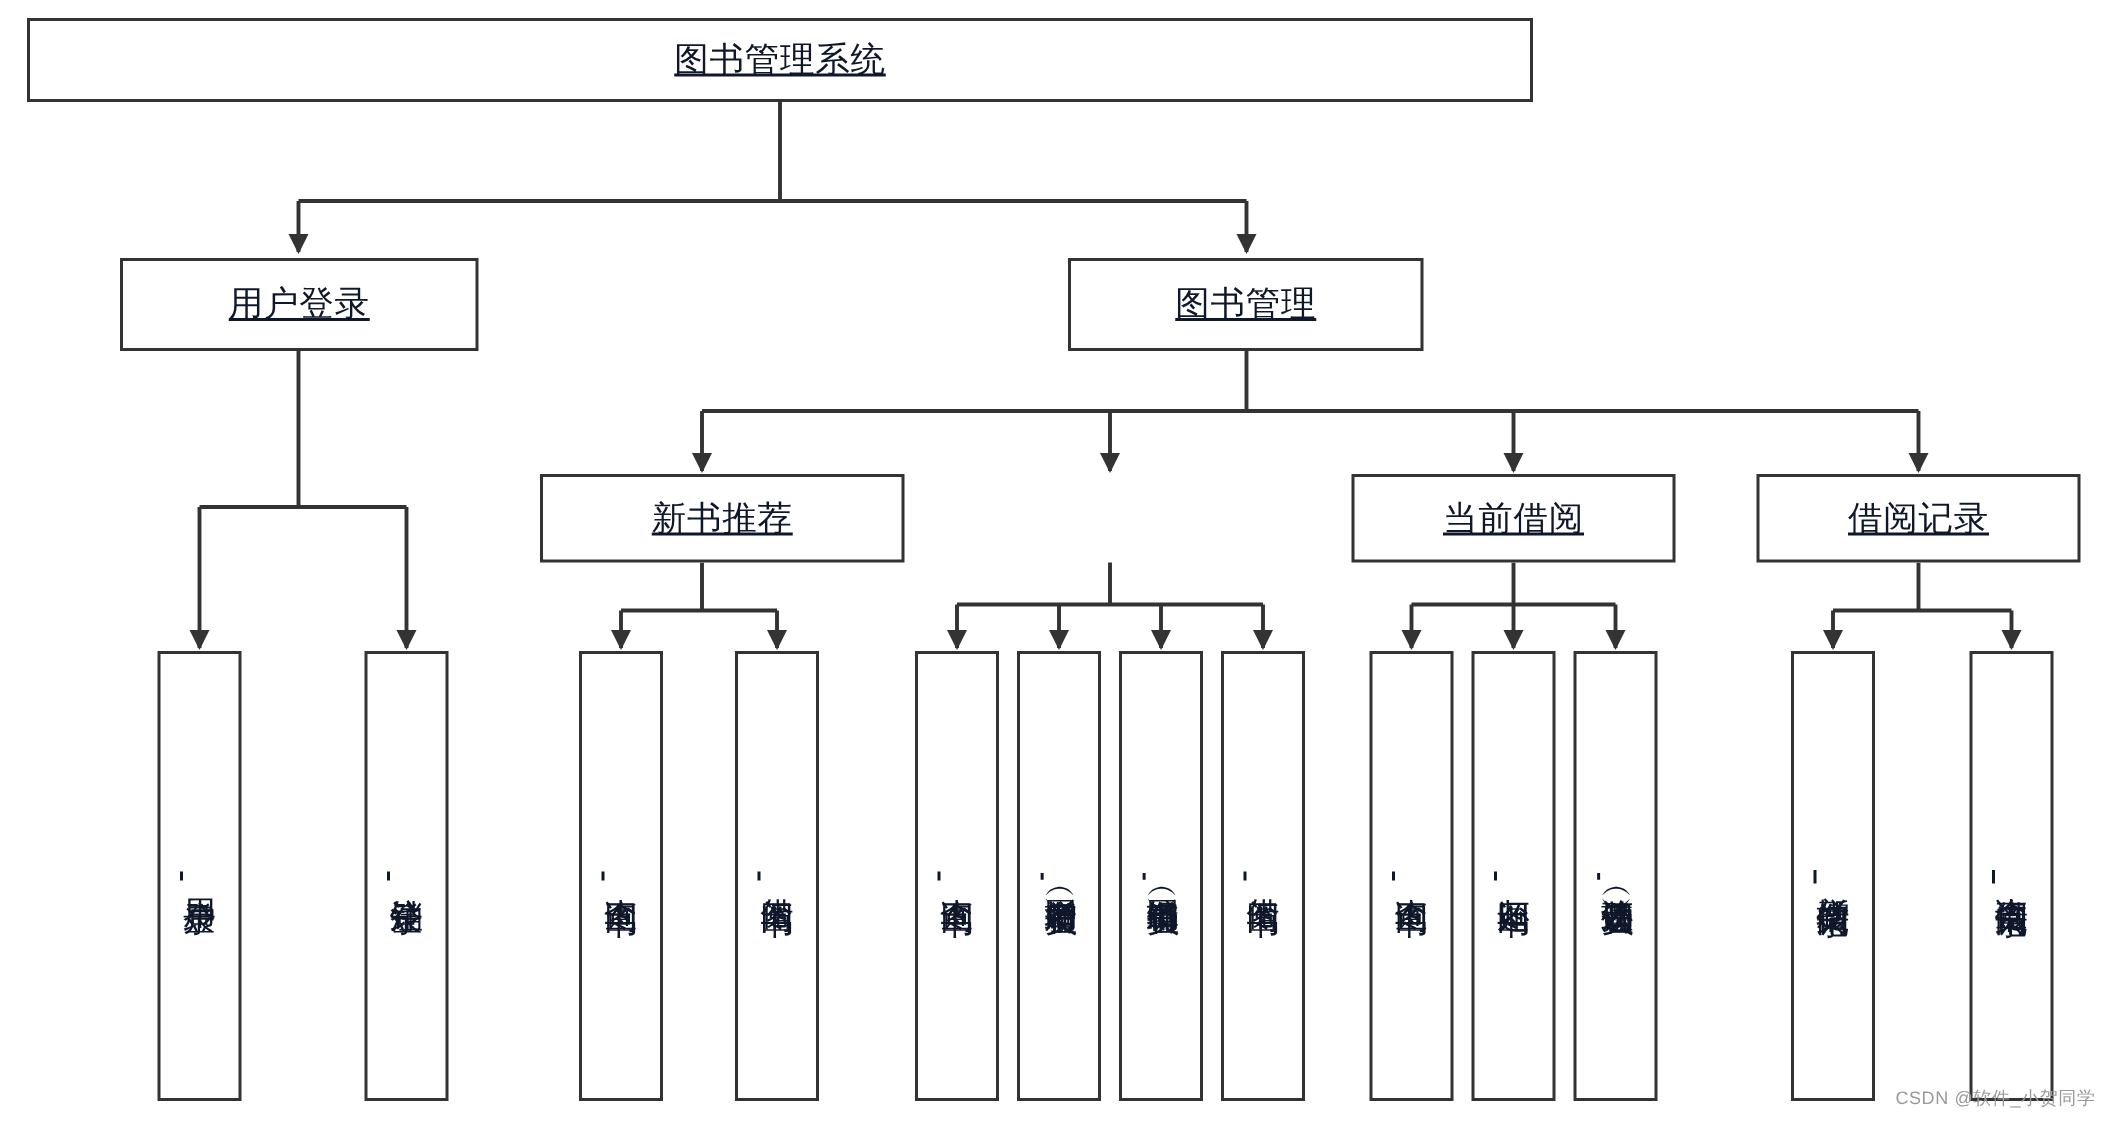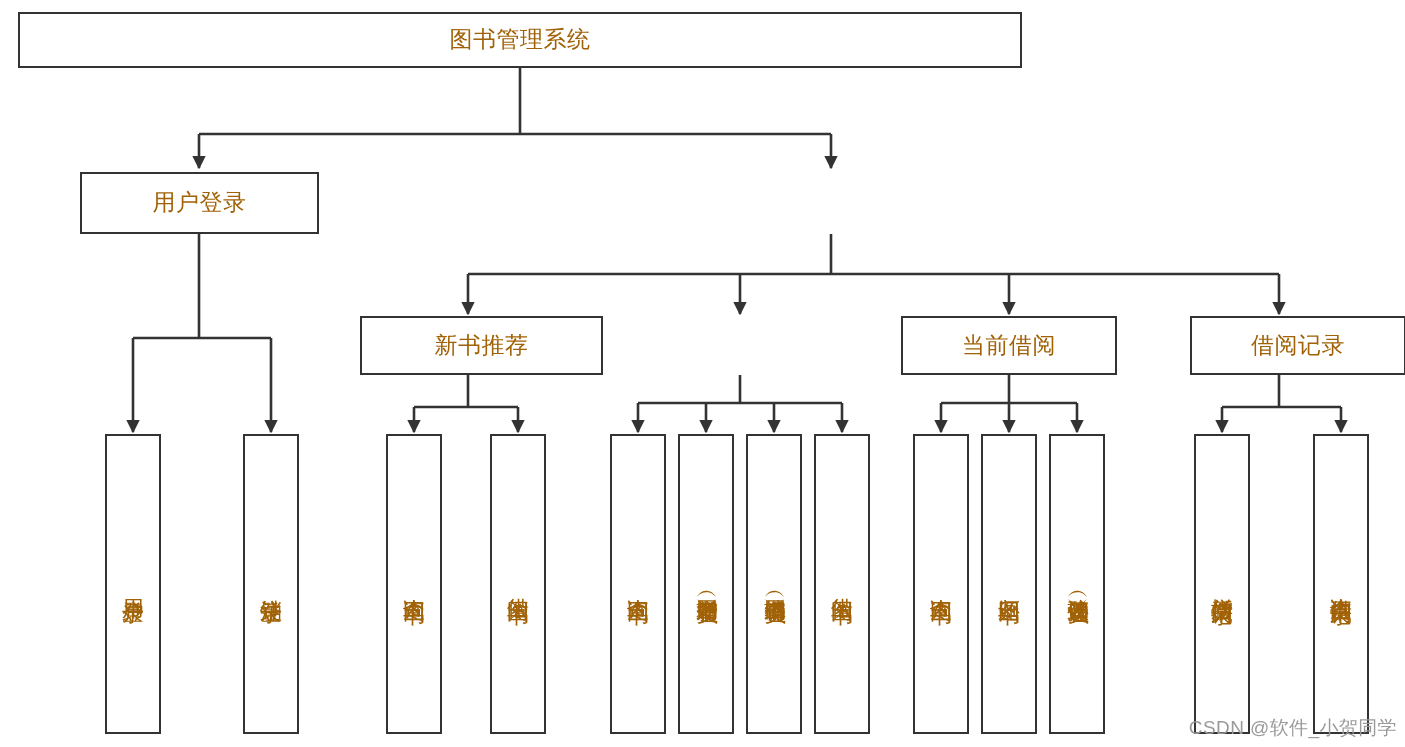--- a/index.html
+++ b/index.html
@@ -27,21 +27,22 @@
     pointer-events: none;
   }
   .node {
     position: absolute;
     box-sizing: border-box;
     background: #ffffff;
     border: 2px solid #333333;
     display: flex;
     align-items: center;
     justify-content: center;
-    color: #a16207;
+    color: #0f172a;
+    text-decoration: underline;
   }
   .node .label {
     display: block;
     text-align: center;
     line-height: 1.02;
   }
   .node.horiz .label {
     font-size: 23px;
     letter-spacing: 0.5px;
     white-space: nowrap;
@@ -61,21 +62,21 @@
     max-height: 100%;
   }
   .node.vert.long .label {
     font-size: 21.5px;
     letter-spacing: 0.5px;
   }
   #watermark {
     position: absolute;
     right: 8px;
     bottom: 6px;
-    font-size: 19px;
+    font-size: 12px;
     color: #9a9a9a;
     white-space: nowrap;
     letter-spacing: 0.4px;
   }
 </style>
 </head>
 <body>
 
 <div id="canvas">
 
@@ -130,28 +131,31 @@
     </g>
   </svg>
 
   <div class="node horiz" style="left:18px; top:12px; width:1004px; height:56px;">
     <span class="label">图书管理系统</span>
   </div>
 
   <div class="node horiz" style="left:80px; top:172px; width:239px; height:62px;">
     <span class="label">用户登录</span>
   </div>
+  <div class="node horiz" style="left:712px; top:172px; width:237px; height:62px;">
+    <span class="label">图书管理</span>
+  </div>
 
   <div class="node horiz" style="left:360px; top:316px; width:243px; height:59px;">
     <span class="label">新书推荐</span>
   </div>
   <div class="node horiz" style="left:901px; top:316px; width:216px; height:59px;">
     <span class="label">当前借阅</span>
   </div>
-  <div class="node horiz" style="left:1171px; top:316px; width:216px; height:59px;margin-left:19px;">
+  <div class="node horiz" style="left:1171px; top:316px; width:216px; height:59px;">
     <span class="label">借阅记录</span>
   </div>
 
   <div class="node vert" style="left:105px; top:434px; width:56px; height:300px;">
     <span class="label">用户登录</span>
   </div>
   <div class="node vert" style="left:243px; top:434px; width:56px; height:300px;">
     <span class="label">注销登录</span>
   </div>
 

